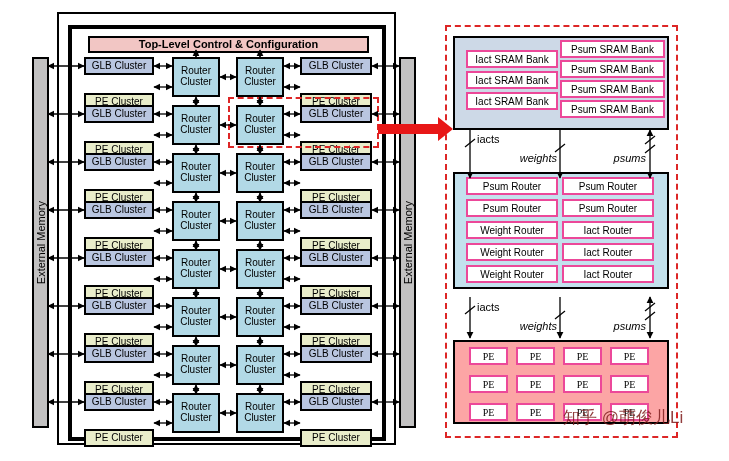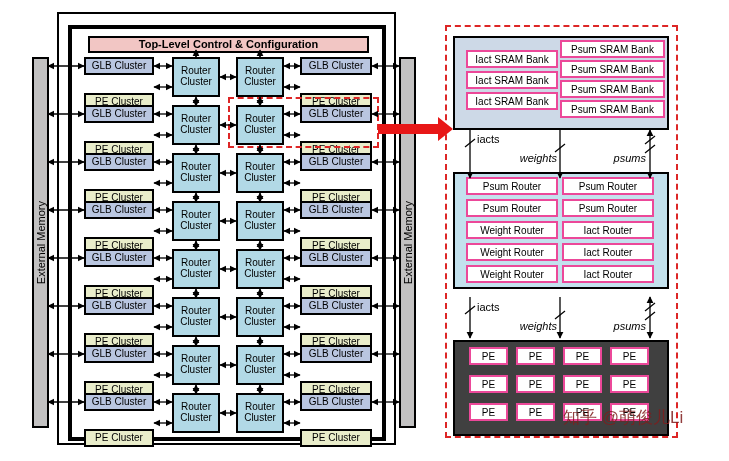--- a/index.html
+++ b/index.html
@@ -28,21 +28,21 @@
   .router-l{left:172px;} .router-r{left:236px;}
   .glb-r,.pe-r{left:300px;width:72px;}
   
   .red-dash{position:absolute;box-sizing:border-box;border:2px dashed #dd2626;}
   .dash-row{left:228px;top:97px;width:151px;height:51px;}
   .dash-panel{left:445px;top:25px;width:233px;height:413px;}
   
   .blk{position:absolute;box-sizing:border-box;border:2px solid #000;}
   .glb-blk{left:453px;top:36px;width:216px;height:94px;background:#cdd9e7;}
   .router-blk{left:453px;top:172px;width:216px;height:117px;background:#c3e1ed;}
-  .pe-blk{left:453px;top:340px;width:216px;height:96px;background:#404040;}
+  .pe-blk{left:453px;top:340px;width:216px;height:84px;background:#fca5a5;font-family:Liberation Serif, serif;}
   .wbox{position:absolute;box-sizing:border-box;border:2px solid #ec4899;background:#fff;
         display:flex;align-items:center;justify-content:center;font-size:10px;}
   .iact-col{left:11px;width:92px;height:18px;}
   .psum-col{left:105px;width:105px;height:18px;}
   .rt-l{left:11px;width:92px;height:18px;}
   .rt-r{left:107px;width:92px;height:18px;}
   .pebox{width:39px;height:18px;}
   
   .bus-label{position:absolute;font-size:11px;}
   .ra{text-align:right;font-style:italic;}

